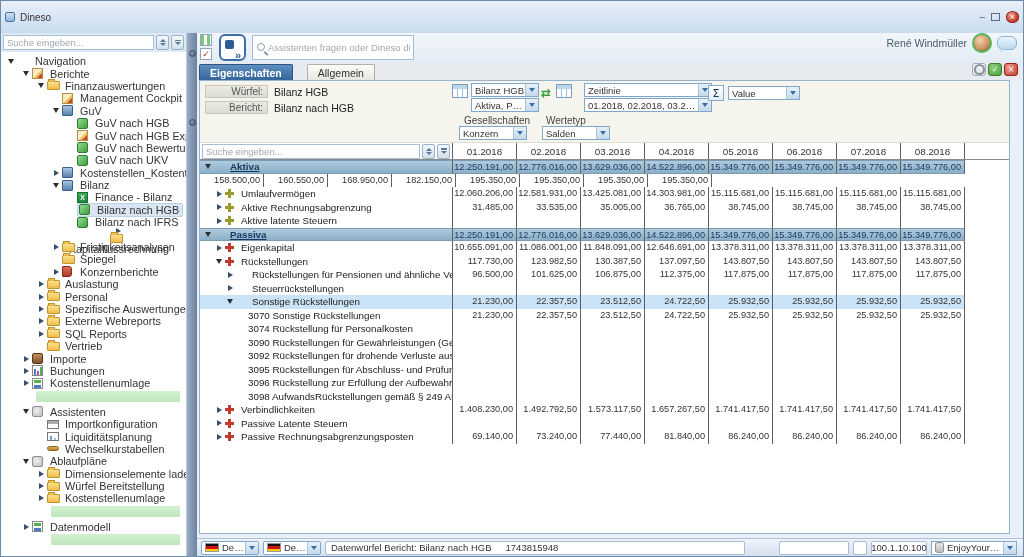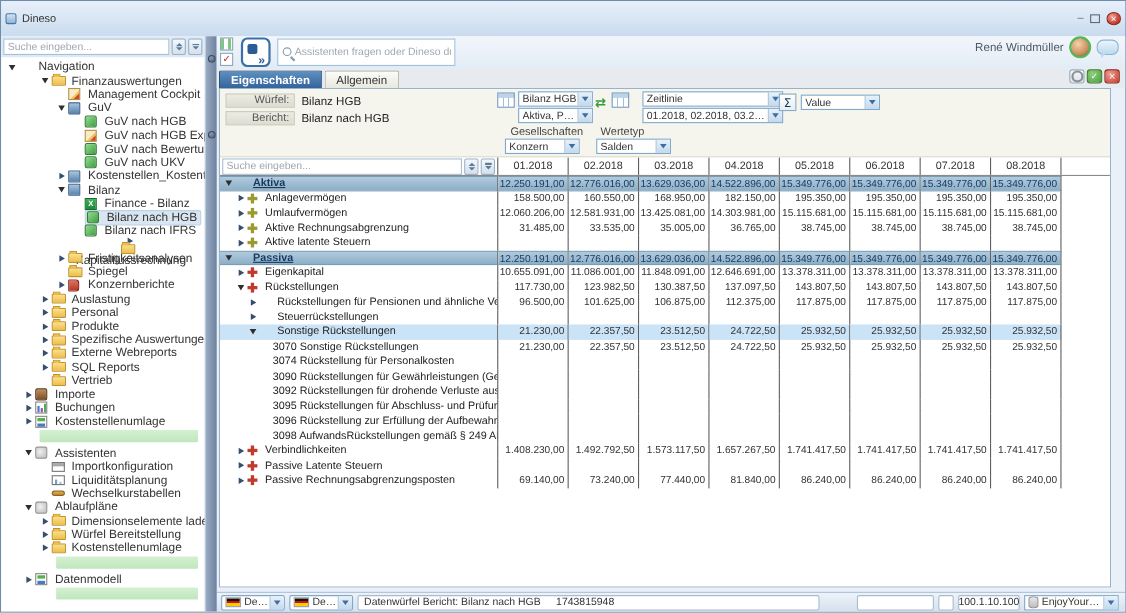--- a/index.html
+++ b/index.html
@@ -88,21 +88,21 @@
   .mag::before { content:""; position:absolute; left:1px; top:1px; width:6px; height:6px; border:1.5px solid #8a9cb0; border-radius:50%; }
   .mag::after { content:""; position:absolute; left:9px; top:9px; width:4.5px; height:1.5px; background:#8a9cb0; transform:rotate(45deg); transform-origin:0 0; }
   .assist input { flex:1; min-width:0; border:none; outline:none; font-size:9.5px; font-family:inherit; color:#444; }
   .userarea { position:absolute; right:6px; top:0; display:flex; align-items:center; gap:5px; }
   .uname { font-size:10.5px; color:#4a5a6a; }
   .avatar { width:20px; height:20px; border-radius:50%; border:2px solid #57b457; background:radial-gradient(circle at 38% 32%,#f5d2aa,#c89060 62%,#6a4a30); }
   .bubble { width:20px; height:14px; background:linear-gradient(#eaf5fd,#bcd9ee); border:1px solid #8ab2d4; border-radius:6px; position:relative; }
   .bubble::after { content:""; position:absolute; left:3px; bottom:-4px; border-top:4px solid #bcd9ee; border-right:4px solid transparent; }
 
   .tabrow { height:18px; flex:none; display:flex; align-items:flex-end; padding-left:2px; position:relative; background:#e7ebf0; }
-  .tab { height:16px; padding:0 10px; font-size:10.5px; display:flex; align-items:center; border:1px solid #b0b0a8; border-bottom:none; border-radius:2px 2px 0 0; background:linear-gradient(#fcfcf8,#e8e8e0); color:#333; margin-right:2px; }
+  .tab { height:16px; padding:0 10px; font-size:10.5px; display:flex; align-items:center; border:1px solid #b0b0a8; border-bottom:none; border-radius:2px 2px 0 0; background:linear-gradient(#fcfcf8,#e8e8e0); color:#333; margin-right:14px; }
   .tab.active { background:linear-gradient(#5d8fc0,#35649a); color:#fff; border-color:#2d5480; font-weight:bold; }
   .tr-btns { position:absolute; right:5px; top:1px; display:flex; gap:2px; }
   .rb { width:14px; height:13px; border:1px solid #9ab0c4; border-radius:3px; background:linear-gradient(#f4f8fc,#d8e2ec); display:flex; align-items:center; justify-content:center; font-size:8px; font-family:"DejaVu Sans",sans-serif; }
   .rb-gear::before { content:""; width:7px; height:7px; border:2px solid #909090; border-radius:50%; }
   .rb-ok { background:radial-gradient(circle at 35% 30%,#8fd07f,#4c9e3c); color:#fff; border-color:#3c7e2c; }
   .rb-x { background:radial-gradient(circle at 35% 30%,#f0a096,#c33b2a); color:#fff; border-color:#8e2518; }
 
   
   .panel { flex:1; margin:0 13px 0 2px; border:1px solid #96b3cc; background:#fff; display:flex; flex-direction:column; min-height:0; }
   .props { height:62px; flex:none; background:#f5f5ed; border-bottom:1px solid #dcdccf; position:relative; font-size:10.5px; color:#333; }
@@ -186,20 +186,29 @@
           </span>
       </div>
       <div class="tree" id="nav-tree">
           <div class="tree-row" style="padding-left: 4px;">
             <span class="tarr">
               <span class="tri-d"></span>
             </span>
             <span class="ticon"></span>
             <span class="tlabel">Navigation</span>
           </div>
+          <div class="tree-row" style="padding-left: 19px;">
+            <span class="tarr">
+              <span class="tri-d"></span>
+            </span>
+            <span class="ticon">
+              <span class="i-pivot"></span>
+            </span>
+            <span class="tlabel">Berichte</span>
+          </div>
           <div class="tree-row" style="padding-left: 34px;">
             <span class="tarr">
               <span class="tri-d"></span>
             </span>
             <span class="ticon">
               <span class="i-folder-open"></span>
             </span>
             <span class="tlabel">Finanzauswertungen</span>
           </div>
           <div class="tree-row" style="padding-left: 49px;">
@@ -331,29 +340,20 @@
             <span class="tlabel">Auslastung</span>
           </div>
           <div class="tree-row" style="padding-left: 34px;">
             <span class="tarr">
               <span class="tri-r"></span>
             </span>
             <span class="ticon">
               <span class="i-folder"></span>
             </span>
             <span class="tlabel">Personal</span>
-          </div>
-          <div class="tree-row" style="padding-left: 34px;">
-            <span class="tarr">
-              <span class="tri-r"></span>
-            </span>
-            <span class="ticon">
-              <span class="i-folder"></span>
-            </span>
-            <span class="tlabel">Produkte</span>
           </div>
           <div class="tree-row" style="padding-left: 34px;">
             <span class="tarr">
               <span class="tri-r"></span>
             </span>
             <span class="ticon">
               <span class="i-folder"></span>
             </span>
             <span class="tlabel">Spezifische Auswertungen</span>
           </div>
@@ -629,29 +629,20 @@
                 <div class="cell">12.776.016,00</div>
                 <div class="cell">13.629.036,00</div>
                 <div class="cell">14.522.896,00</div>
                 <div class="cell">15.349.776,00</div>
                 <div class="cell">15.349.776,00</div>
                 <div class="cell">15.349.776,00</div>
                 <div class="cell">15.349.776,00</div>
                 <div class="gfill"></div>
               </div>
               <div class="grow ">
-                <div class="glabel" style="padding-left: 13px;">
-                  <span class="garr">
-                    <span class="tri-r"></span>
-                  </span>
-                  <span class="gico">
-                    <span class="plus olive"></span>
-                  </span>
-                  <span class="gtext">Anlagevermögen</span>
-                </div>
                 <div class="cell">158.500,00</div>
                 <div class="cell">160.550,00</div>
                 <div class="cell">168.950,00</div>
                 <div class="cell">182.150,00</div>
                 <div class="cell">195.350,00</div>
                 <div class="cell">195.350,00</div>
                 <div class="cell">195.350,00</div>
                 <div class="cell">195.350,00</div>
                 <div class="gfill"></div>
               </div>

